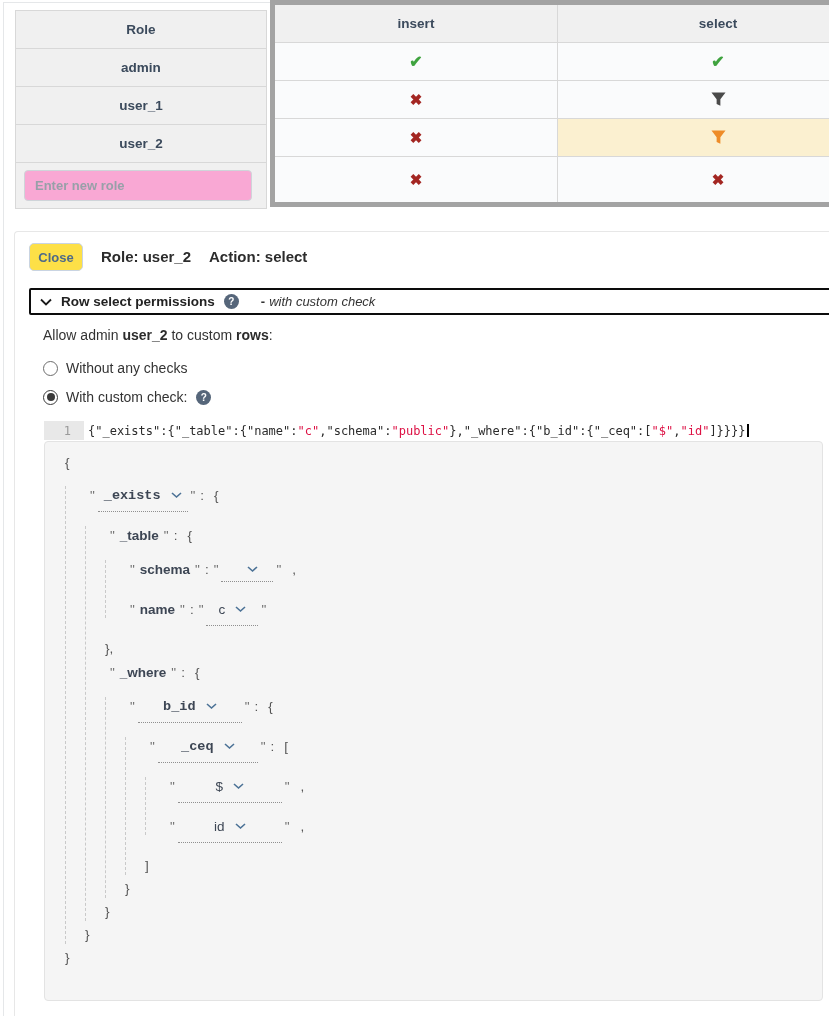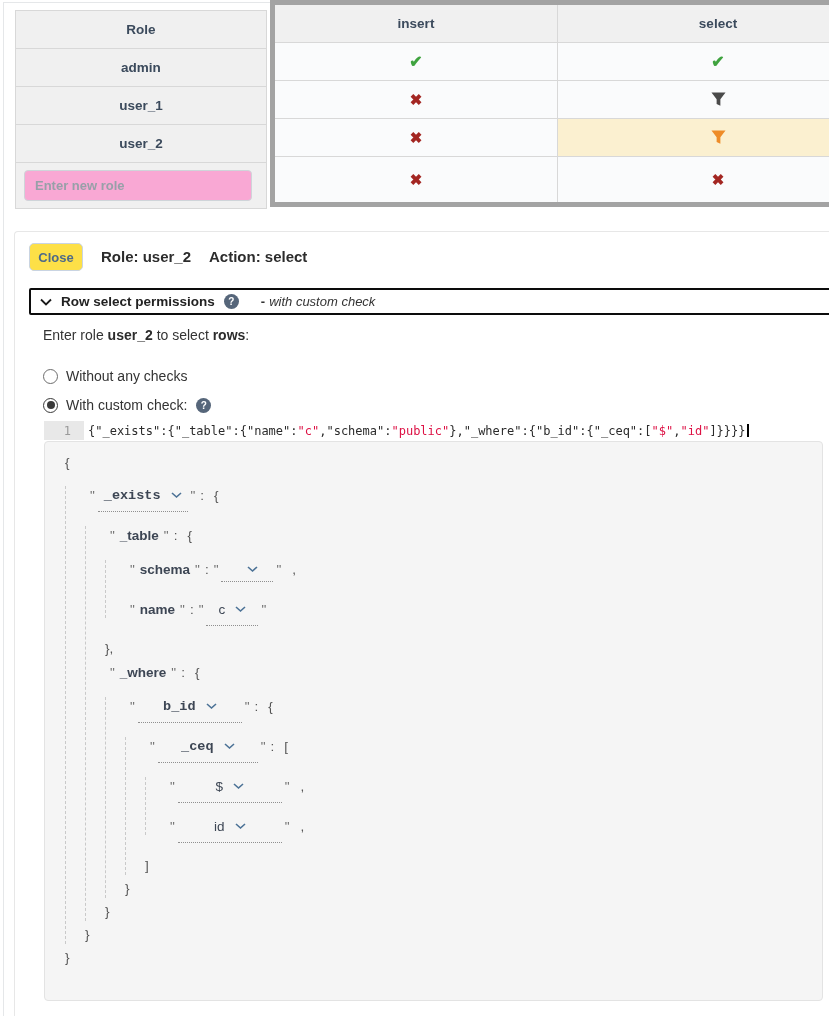--- a/index.html
+++ b/index.html
@@ -78,21 +78,21 @@
     display: inline-flex; align-items: center; justify-content: center;
     width: 15px; height: 15px; border-radius: 50%; background: #56667a;
     color: #fff; font-size: 10px; font-weight: bold; margin-left: 9px; cursor: pointer;
   }
   .status-text { margin-left: 22px; font-size: 13px; font-style: italic; color: #333; }
   .status-dash { font-weight: bold; margin-right: 4px; font-style: normal; }
 
   .allow-line { position: absolute; left: 28px; top: 95px; font-size: 14px; color: #333; }
   .allow-line b { color: #2c2c2c; }
 
-  .radio-row { position: absolute; left: 28px; display: flex; align-items: center; font-size: 14px; color: #333; cursor: pointer; margin-top: 8px; }
+  .radio-row { position: absolute; left: 28px; display: flex; align-items: center; font-size: 14px; color: #333; cursor: pointer; }
   .radio-row.r1 { top: 128px; }
   .radio-row.r2 { top: 157px; }
   .radio-circle {
     width: 15px; height: 15px; border: 1px solid #6d6d6d; border-radius: 50%;
     margin-right: 8px; display: inline-flex; align-items: center; justify-content: center; background: #fff;
   }
   .radio-circle.checked { border-color: #3a3a3a; }
   .radio-dot { width: 8px; height: 8px; border-radius: 50%; background: #3a3a3a; }
 
   
@@ -217,21 +217,21 @@
         </svg>
     </span>
     <span class="title">Row select permissions</span>
     <span class="help-icon">?</span>
     <span class="status-text">
       <span class="status-dash">-</span><span>with custom check</span>
     </span>
   </div>
 
   <div class="allow-line">
-    <span>Enter role</span>&nbsp;<b>user_2</b>&nbsp;<span>to select</span>&nbsp;<b>rows</b><span>:</span>
+    <span>Allow admin</span>&nbsp;<b>user_2</b>&nbsp;<span>to custom</span>&nbsp;<b>rows</b><span>:</span>
   </div>
 
   <div class="radio-row r1">
     <span class="radio-circle"></span>
     <span>Without any checks</span>
   </div>
   <div class="radio-row r2">
     <span class="radio-circle checked">
         <span class="radio-dot"></span>
       </span>

